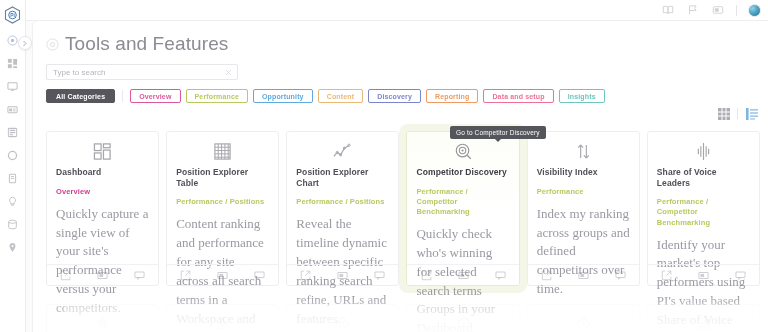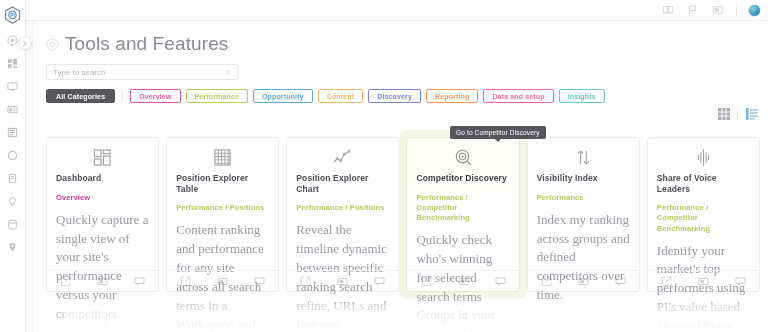--- a/index.html
+++ b/index.html
@@ -80,21 +80,21 @@
   .chip.all { background: #56565c; color: #fff; border-color: #56565c; font-weight: 700; padding: 0 9px; }
   .chip-sep { width: 1px; height: 12px; background: #e8e8ec; margin: 0 2px; }
 
   
   .view-toggles { position: absolute; right: 10px; top: 86px; display: flex; align-items: center; gap: 7px; }
   .vt { width: 13px; height: 13px; display:flex; align-items:center; justify-content:center; }
   .vt-div { width: 1px; height: 11px; background: #e5e5ea; }
 
   
   .grid {
-    position: absolute; left: 13px; right: 8px; top: 116px;
+    position: absolute; left: 13px; right: 8px; top: 110px;
     display: grid; grid-template-columns: repeat(6, 1fr); gap: 7px;
   }
   .card {
     position: relative; background: #fff; border: 1px solid #eeeef1; border-radius: 3px;
     height: 155px; display: flex; flex-direction: column; padding: 10px 9px 0 9px;
   }
   .card-icon { height: 26px; display: flex; align-items: center; justify-content: center; opacity: .62; margin-bottom: 6px; }
   .card-title { font-size: 8.5px; font-weight: 700; color: #4f4f57; line-height: 1.25; margin-bottom: 9px; letter-spacing: .1px; }
   .card-cat { font-size: 7.5px; font-weight: 700; line-height: 1.35; margin-bottom: 8px; letter-spacing: .1px; }
   .card-desc { font-size: 13px; line-height: 1.45; color: #9a9aa3; font-family: Liberation Serif, serif; }

